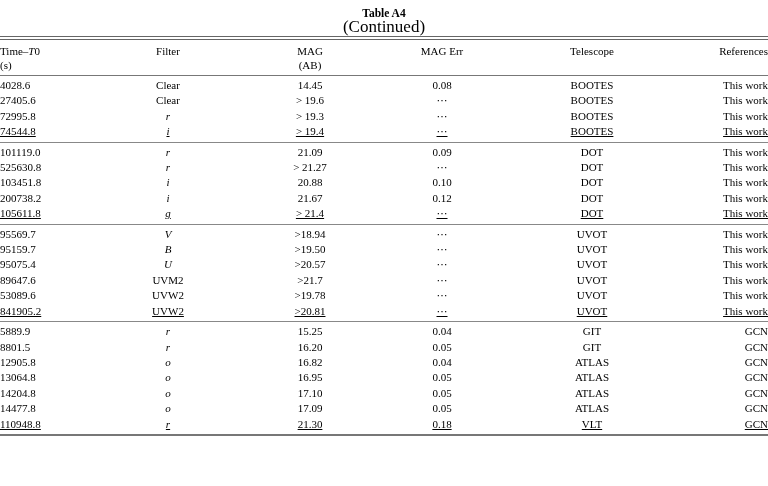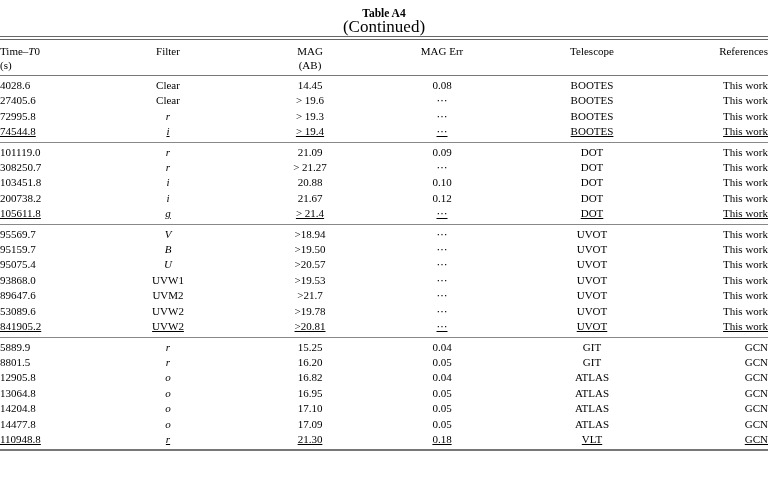--- a/index.html
+++ b/index.html
@@ -114,21 +114,21 @@
     <tbody>
       <tr>
         <td class="left">101119.0</td>
         <td class="center it">r</td>
         <td class="center">21.09</td>
         <td class="center">0.09</td>
         <td class="center">DOT</td>
         <td class="right">This work</td>
       </tr>
       <tr>
-        <td class="left">308250.7</td>
+        <td class="left">525630.8</td>
         <td class="center it">r</td>
         <td class="center">&gt; 21.27</td>
         <td class="center">⋯</td>
         <td class="center">DOT</td>
         <td class="right">This work</td>
       </tr>
       <tr>
         <td class="left">103451.8</td>
         <td class="center it">i</td>
         <td class="center">20.88</td>
@@ -172,28 +172,20 @@
       </tr>
       <tr>
         <td class="left">95075.4</td>
         <td class="center it">U</td>
         <td class="center">&gt;20.57</td>
         <td class="center">⋯</td>
         <td class="center">UVOT</td>
         <td class="right">This work</td>
       </tr>
       <tr>
-        <td class="left">93868.0</td>
-        <td class="center">UVW1</td>
-        <td class="center">&gt;19.53</td>
-        <td class="center">⋯</td>
-        <td class="center">UVOT</td>
-        <td class="right">This work</td>
-      </tr>
-      <tr>
         <td class="left">89647.6</td>
         <td class="center">UVM2</td>
         <td class="center">&gt;21.7</td>
         <td class="center">⋯</td>
         <td class="center">UVOT</td>
         <td class="right">This work</td>
       </tr>
       <tr>
         <td class="left">53089.6</td>
         <td class="center">UVW2</td>

